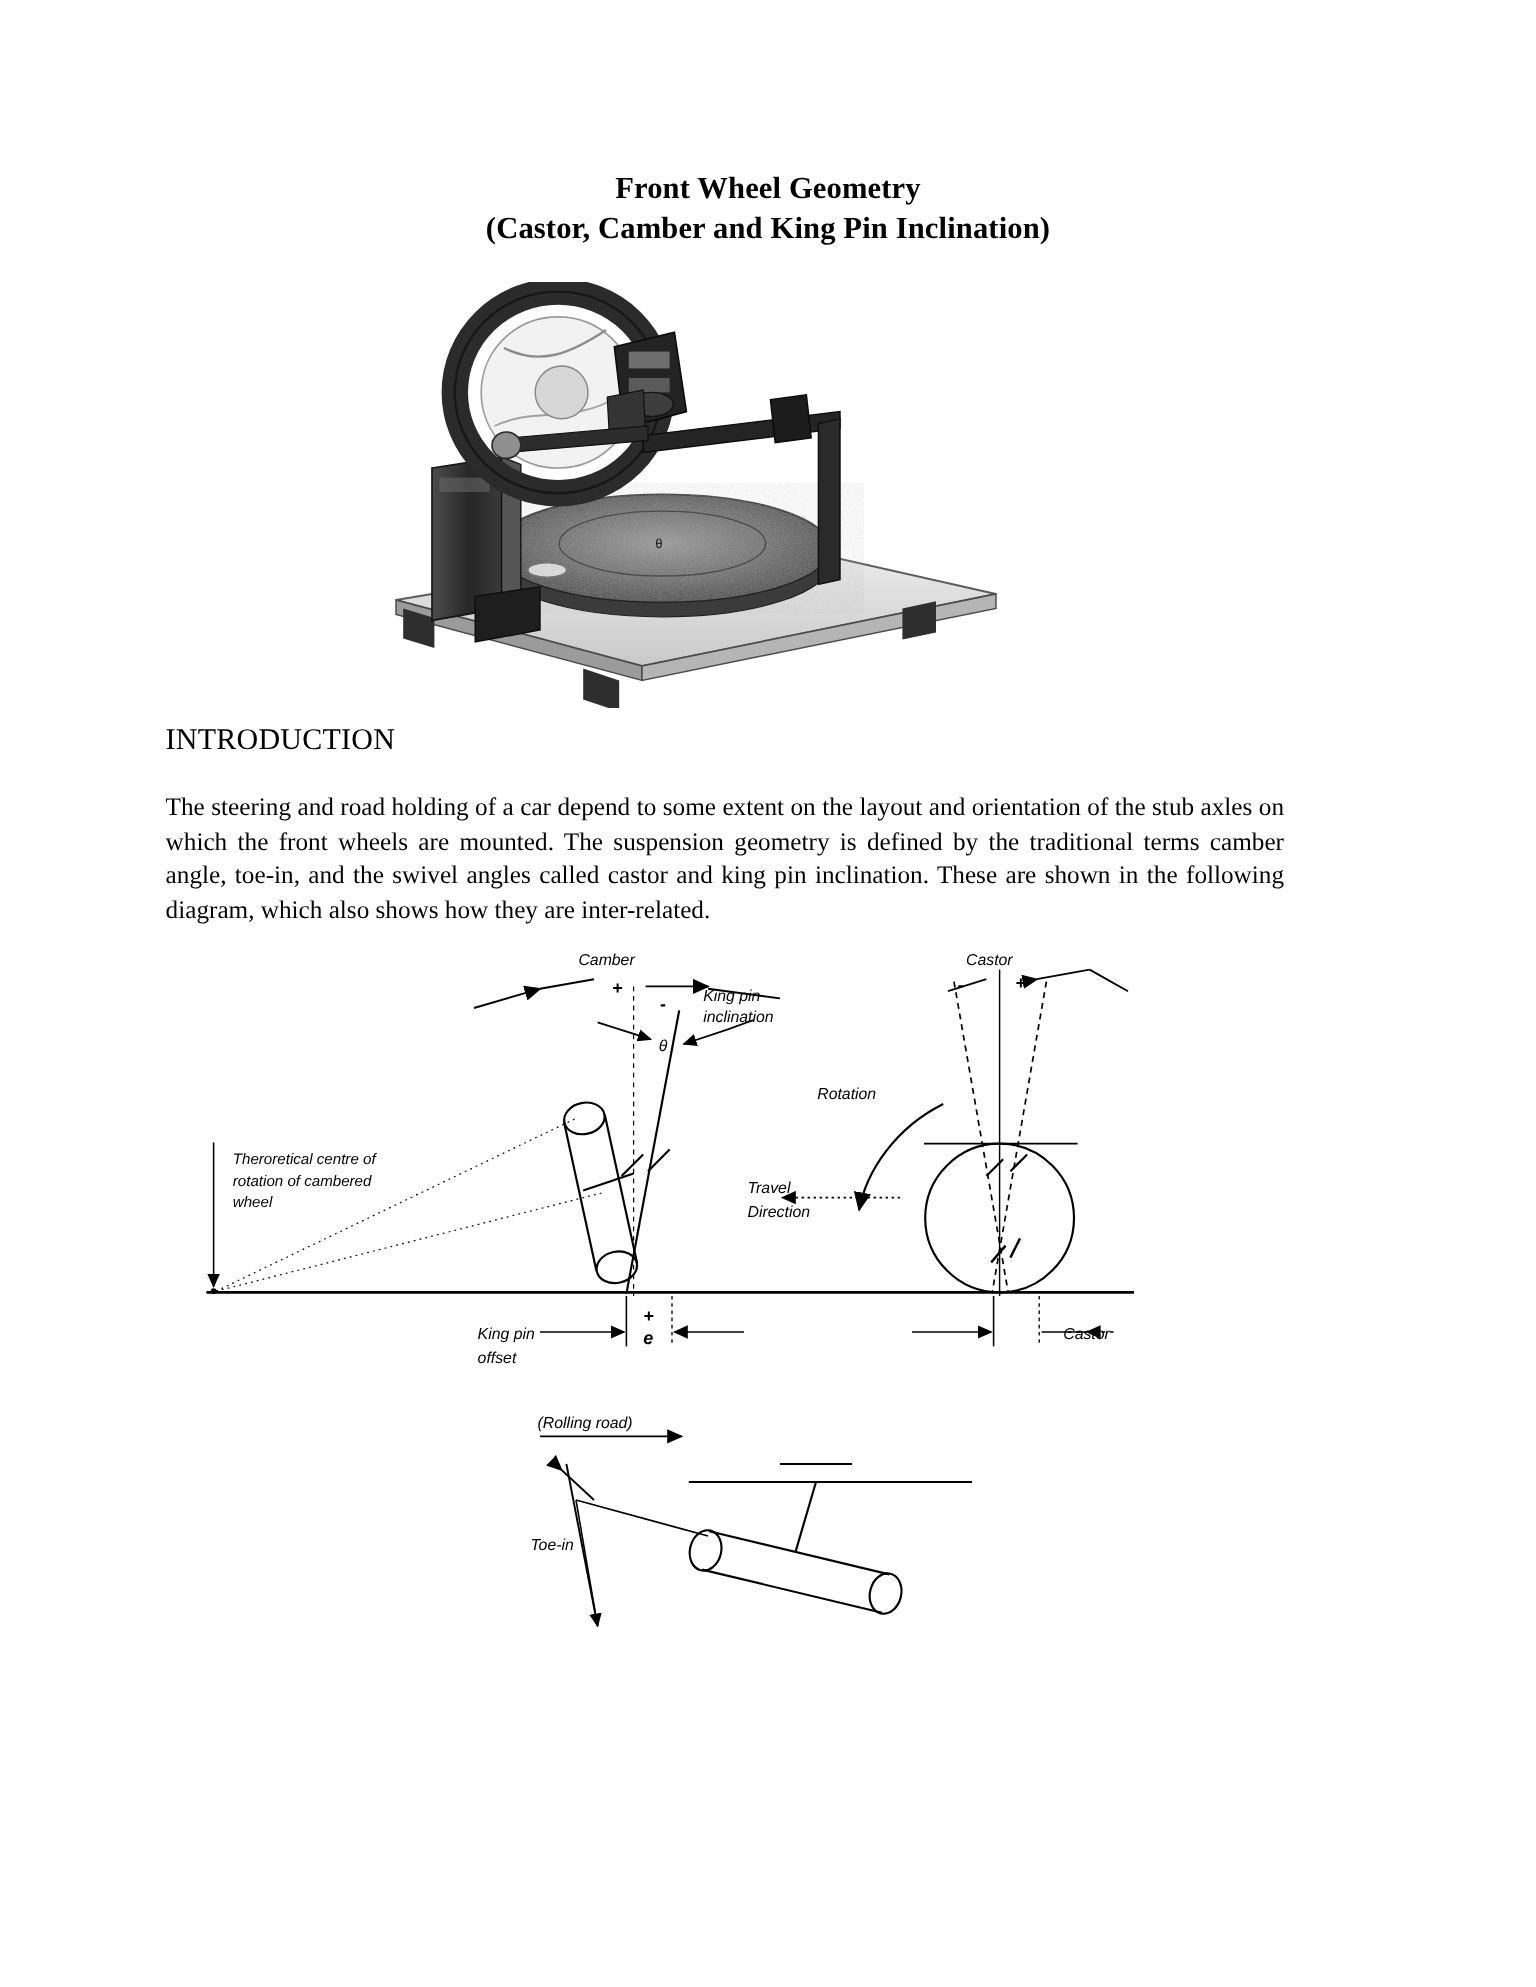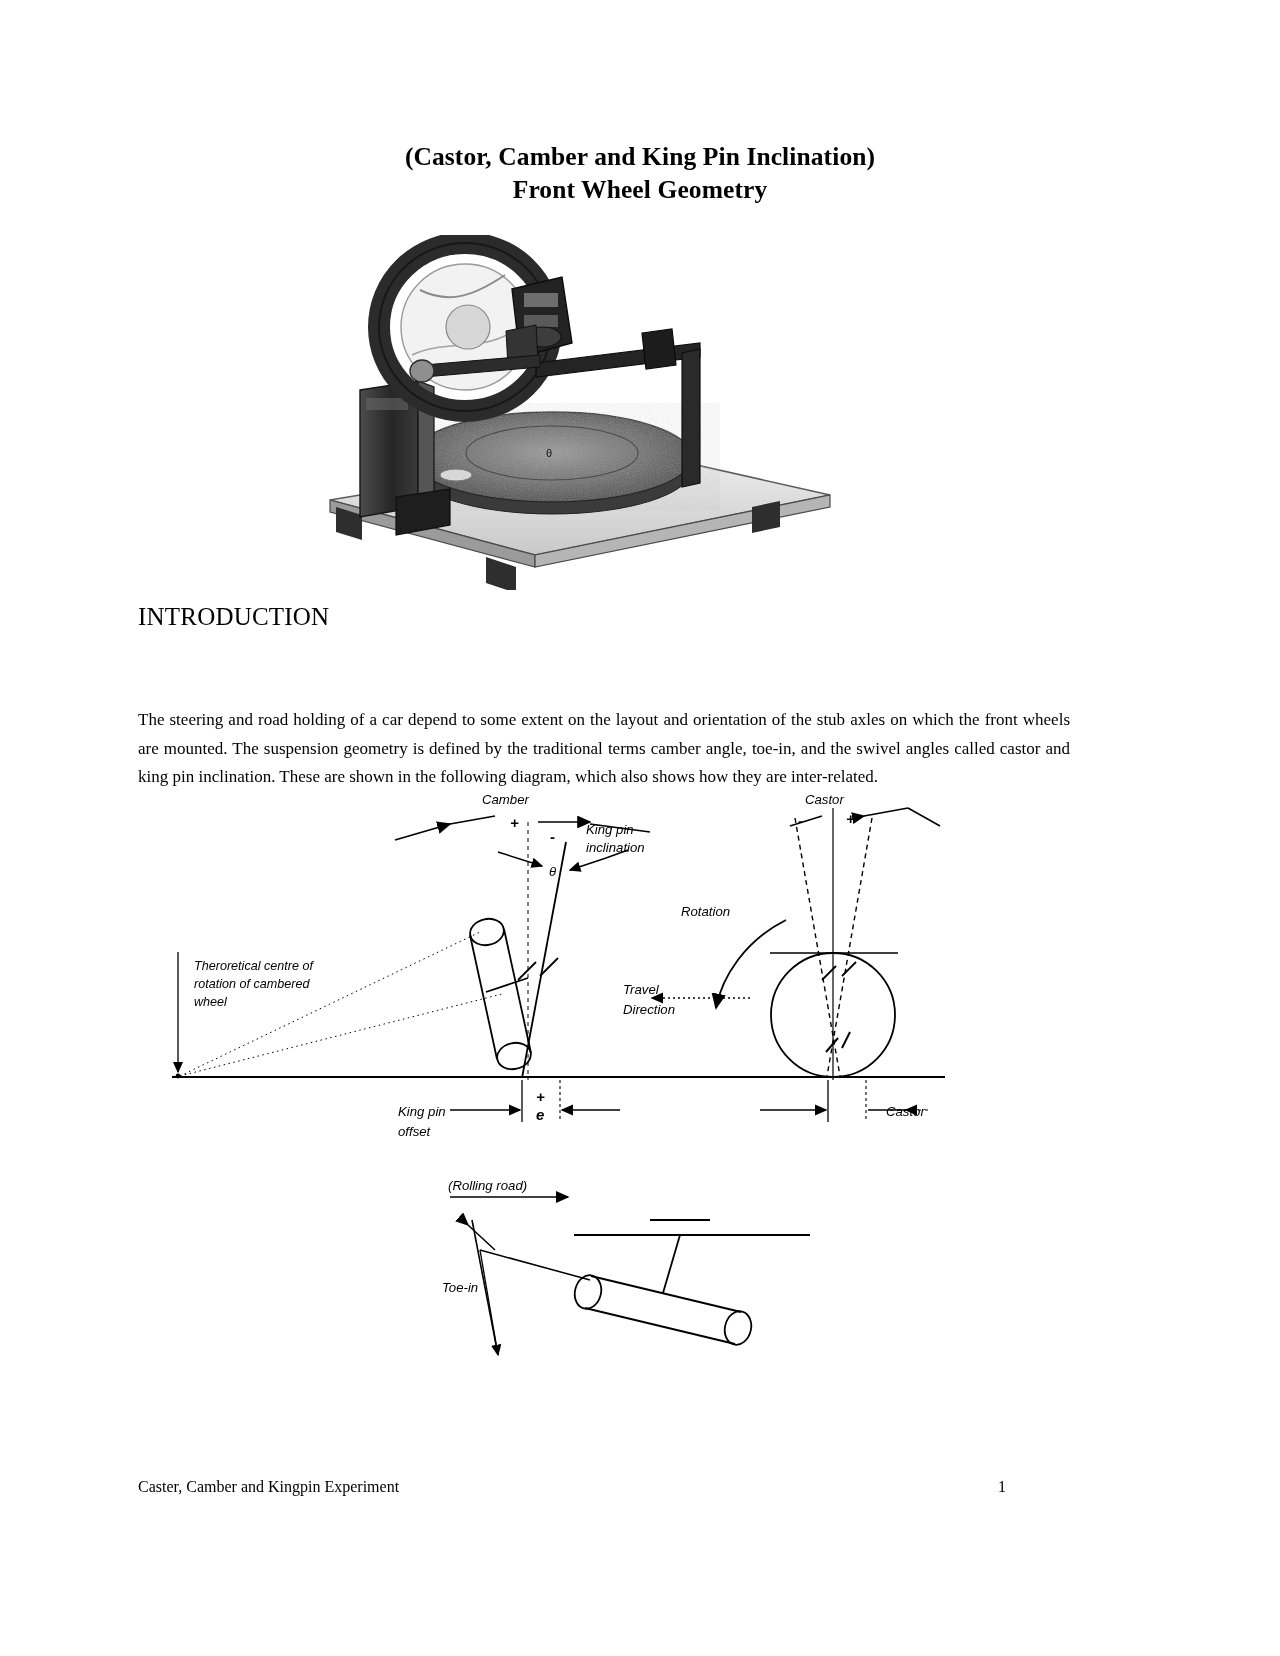--- a/index.html
+++ b/index.html
@@ -52,24 +52,23 @@
     font-family: "Liberation Serif", serif;
     font-size: 25px;
     letter-spacing: 0.2px;
   }
   .body-para {
     position: absolute;
     left: 138px;
     top: 658px;
     width: 932px;
     font-family: "Liberation Serif", serif;
-    font-size: 17px;
+    font-size: 21px;
     line-height: 28.5px;
     text-align: justify;
-    margin-top: 48px;
   }
 
   
   .diagram {
     position: absolute;
     left: 150px;
     top: 780px;
     width: 830px;
     height: 590px;
     font-style: italic;
@@ -104,22 +103,22 @@
     font-family: "Liberation Serif", serif;
     font-size: 16px;
   }
 </style>
 </head>
 <body>
 
 <div class="page">
 
   <div class="title-block">
+    <div class="title-line">Front Wheel Geometry</div>
     <div class="title-line">(Castor, Camber and King Pin Inclination)</div>
-    <div class="title-line">Front Wheel Geometry</div>
   </div>
 
   <div class="photo">
     <svg width="560" height="355" viewBox="0 0 560 355" xmlns="http://www.w3.org/2000/svg">
       <defs>
         <radialGradient id="discGrad" cx="50%" cy="45%" r="62%">
           <stop offset="0%" stop-color="#9a9a9a"></stop>
           <stop offset="55%" stop-color="#6d6d6d"></stop>
           <stop offset="100%" stop-color="#3d3d3d"></stop>
         </radialGradient>
@@ -322,18 +321,14 @@
       <text class="dsign" x="386" y="322">+</text>
       <text class="dsign" x="386" y="340">e</text>
 
       <text class="dlabel" x="736" y="336">Castor</text>
 
       <text class="dlabel" x="298" y="410">(Rolling road)</text>
       <text class="dlabel" x="292" y="512">Toe-in</text>
     </svg>
   </div>
 
-  <div class="footer">
-    <span>Caster, Camber and Kingpin Experiment</span>
-    <span>1</span>
-  </div>
 
 </div>
 
 </body></html>

